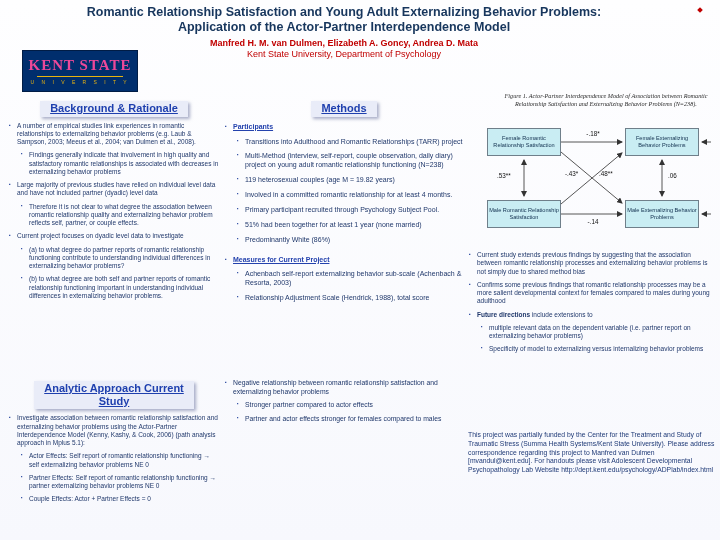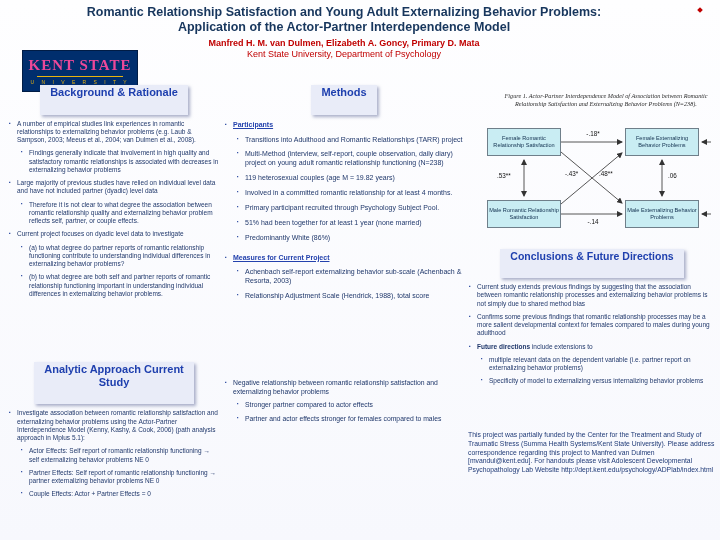--- a/index.html
+++ b/index.html
@@ -33,23 +33,23 @@
   .col-bg   { left:8px;   top:82px;  width:212px; }
   .col-an   { left:8px;   top:362px; width:212px; }
   .col-me   { left:224px; top:82px;  width:240px; }
   .col-re   { left:224px; top:374px; width:240px; }
   .col-co   { left:468px; top:246px; width:248px; }
   .col-ak   { left:468px; top:428px; width:248px; }
 
   
   .sec-head { text-align:center; margin-bottom:5px; }
   .sec-head > span { display:inline-block; background:#e9ecf8;
-    box-shadow:2px 2px 3px rgba(90,100,150,.5); padding:1px 10px 16px;
-    font-weight:bold; font-size:11px; color:#1e3fae; 
-    line-height:1.15; }
+    box-shadow:2px 2px 3px rgba(90,100,150,.5); padding:1px 10px 2px;
+    font-weight:bold; font-size:11px; color:#1e3fae; text-decoration:underline;
+    line-height:1.15;margin-top:19px; }
   .sec-head.small > span { font-size:8.5px; }
   .sec-head.mid > span { font-size:10.5px; }
   .wrap2 { max-width:160px; }
 
   
   .li { position:relative; padding-left:9px; margin-top:5px;
     font-size:6.5px; line-height:1.27; }
   .li.l2 { margin-left:12px; }
   .li .mk { position:absolute; left:1px; top:0; font-size:5px; color:#2a49a0; }
   .mk::before { content:"▪"; }
@@ -80,21 +80,21 @@
   .ack-text { margin-top:3px; font-size:6.8px; line-height:1.3; color:#1f3a77;
     text-align:left; }
 </style>
 </head>
 <body>
 
 <div class="poster">
 
   <div class="header">
     <div class="title">Romantic Relationship Satisfaction and Young Adult Externalizing Behavior Problems: Application of the Actor-Partner Interdependence Model</div>
-    <div class="authors">Manfred H. M. van Dulmen, Elizabeth A. Goncy, Primary D. Mata</div>
+    <div class="authors">Manfred H. M. van Dulmen, Elizabeth A. Goncy, Andrea D. Mata</div>
     <div class="affiliation">Kent State University, Department of Psychology</div>
   </div>
   <div class="corner-dot"></div>
 
   <div class="logo">
     <div class="logo-name">KENT STATE</div>
     <div class="logo-rule"></div>
     <div class="logo-sub">U N I V E R S I T Y</div>
   </div>
 
@@ -173,23 +173,20 @@
     </svg>
     <div class="coef center" style="left:103px; top:4px;">-.18*</div>
     <div class="coef" style="left:92px; top:44px;">-.43*</div>
     <div class="coef" style="left:126px; top:44px;">.48**</div>
     <div class="coef" style="left:24px; top:46px;">.53**</div>
     <div class="coef" style="left:195px; top:46px;">.06</div>
     <div class="coef center" style="left:103px; top:92px;">-.14</div>
   </div>
 
   <div class="col col-co">
-    <div class="sec-head mid">
-      <span>Conclusions &amp; Future Directions</span>
-    </div>
     <div class="li l1"><span class="mk"></span><span>Current study extends previous findings by suggesting that the association between romantic relationship processes and externalizing behavior problems is not simply due to shared method bias</span></div>
     <div class="li l1"><span class="mk"></span><span>Confirms some previous findings that romantic relationship processes may be a more salient developmental context for females compared to males during young adulthood</span></div>
     <div class="li l1"><span class="mk"></span><span class="bold-lead">Future directions</span><span> include extensions to</span></div>
     <div class="li l2"><span class="mk"></span><span>multiple relevant data on the dependent variable (i.e. partner report on externalizing behavior problems)</span></div>
     <div class="li l2"><span class="mk"></span><span>Specificity of model to externalizing versus internalizing behavior problems</span></div>
   </div>
 
   <div class="col col-ak">
     <div class="ack-text">This project was partially funded by the Center for the Treatment and Study of Traumatic Stress (Summa Health Systems/Kent State University). Please address correspondence regarding this project to Manfred van Dulmen [mvandul@kent.edu]. For handouts please visit Adolescent Developmental Psychopathology Lab Website http://dept.kent.edu/psychology/ADPlab/index.html</div>
   </div>

